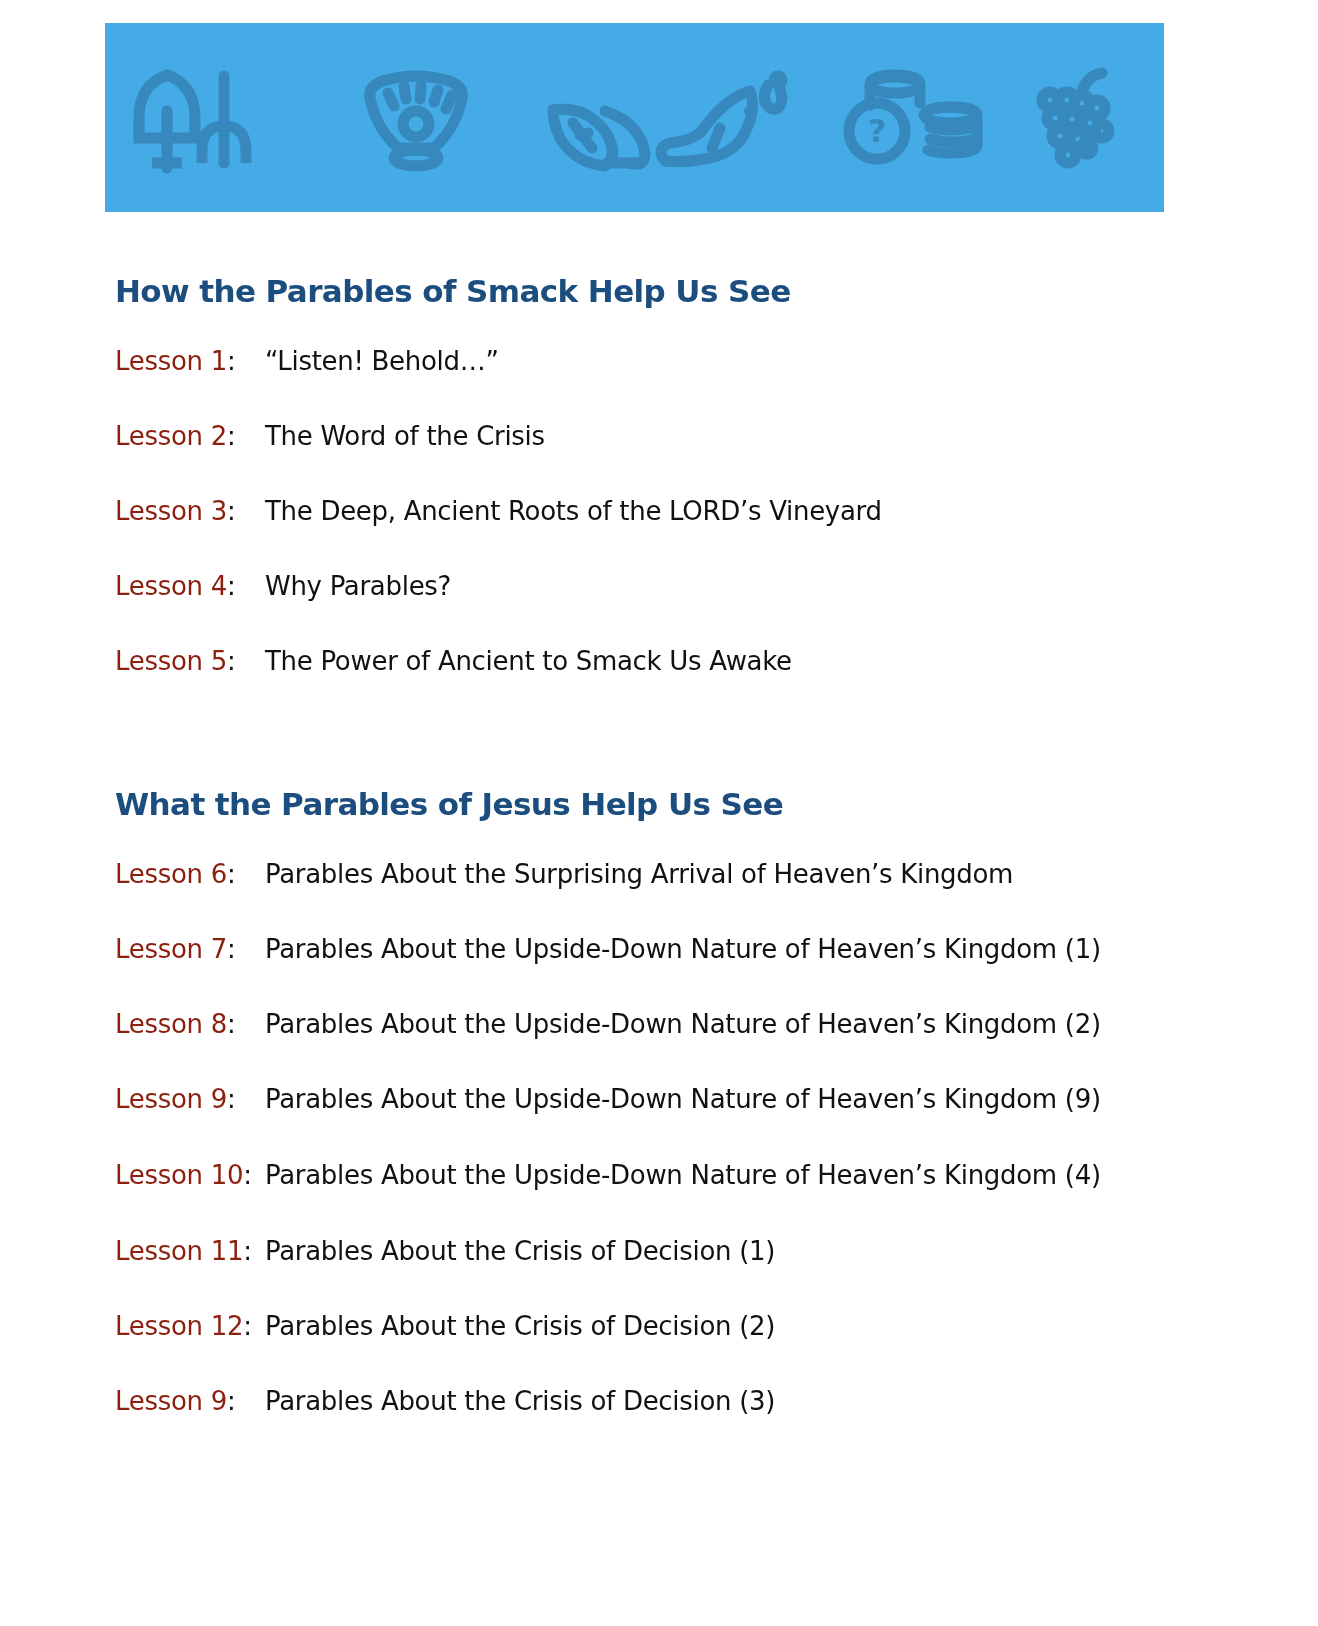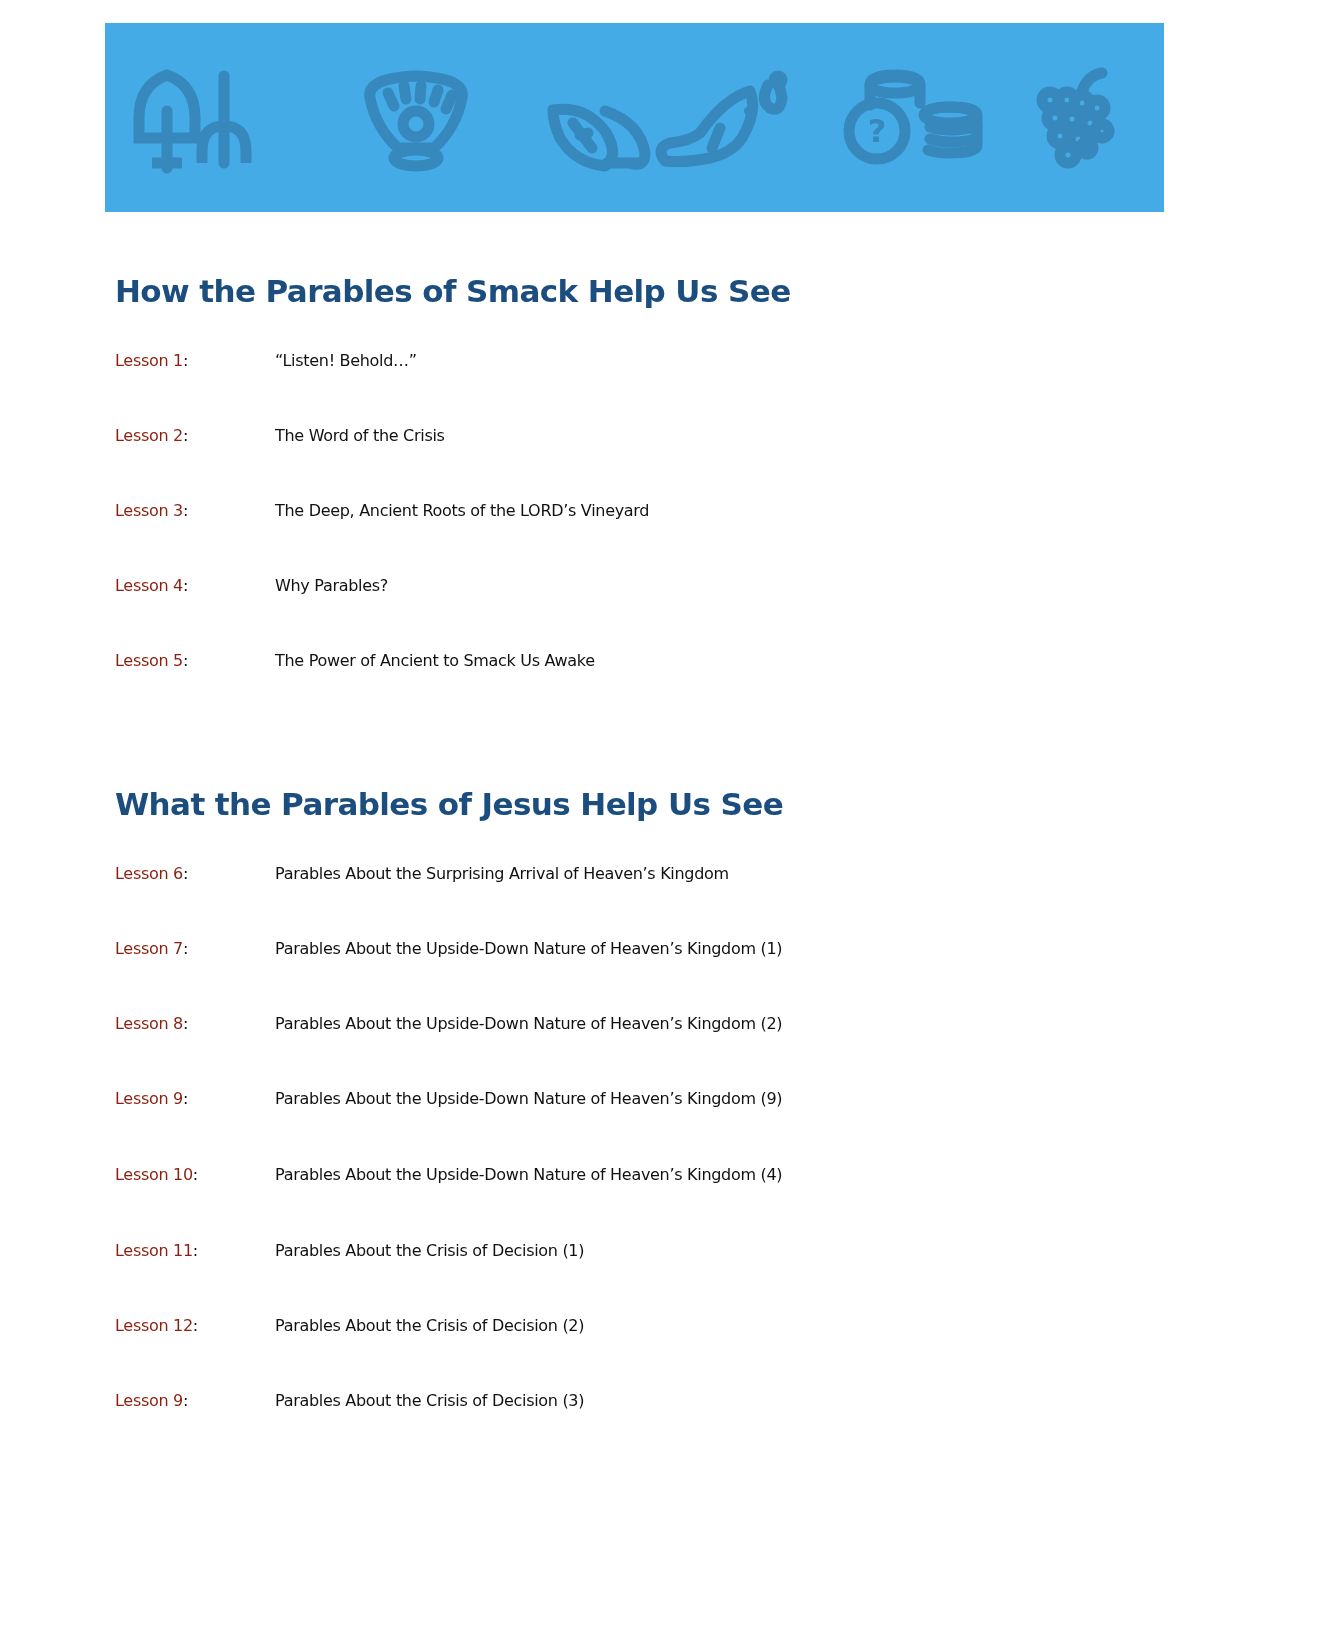--- a/index.html
+++ b/index.html
@@ -35,35 +35,35 @@
       font-weight: bold;
       font-size: 31px;
       letter-spacing: -0.6px;
       color: #1b4d7e;
       white-space: nowrap;
     }
     .lesson {
       position: absolute;
       left: 115px;
       font-family: "DejaVu Sans", sans-serif;
-      font-size: 16px;
+      font-size: 26px;
       letter-spacing: -0.3px;
       color: #111111;
       white-space: nowrap;
       line-height: 30px;
     }
     .lesson .num {
       color: #8c1f0e;
     }
     .lesson .colon {
       color: #111111;
     }
     .lesson .title {
       position: absolute;
-      left: 160px;
+      left: 150px;
       top: 0;
     }
   </style>
 </head>
 <body>
 
 <div class="banner">
   <svg width="1059" height="189" viewBox="0 0 1059 189" fill="none" stroke="#3688bd" stroke-width="11" stroke-linecap="round" stroke-linejoin="round">
 
     <g>

